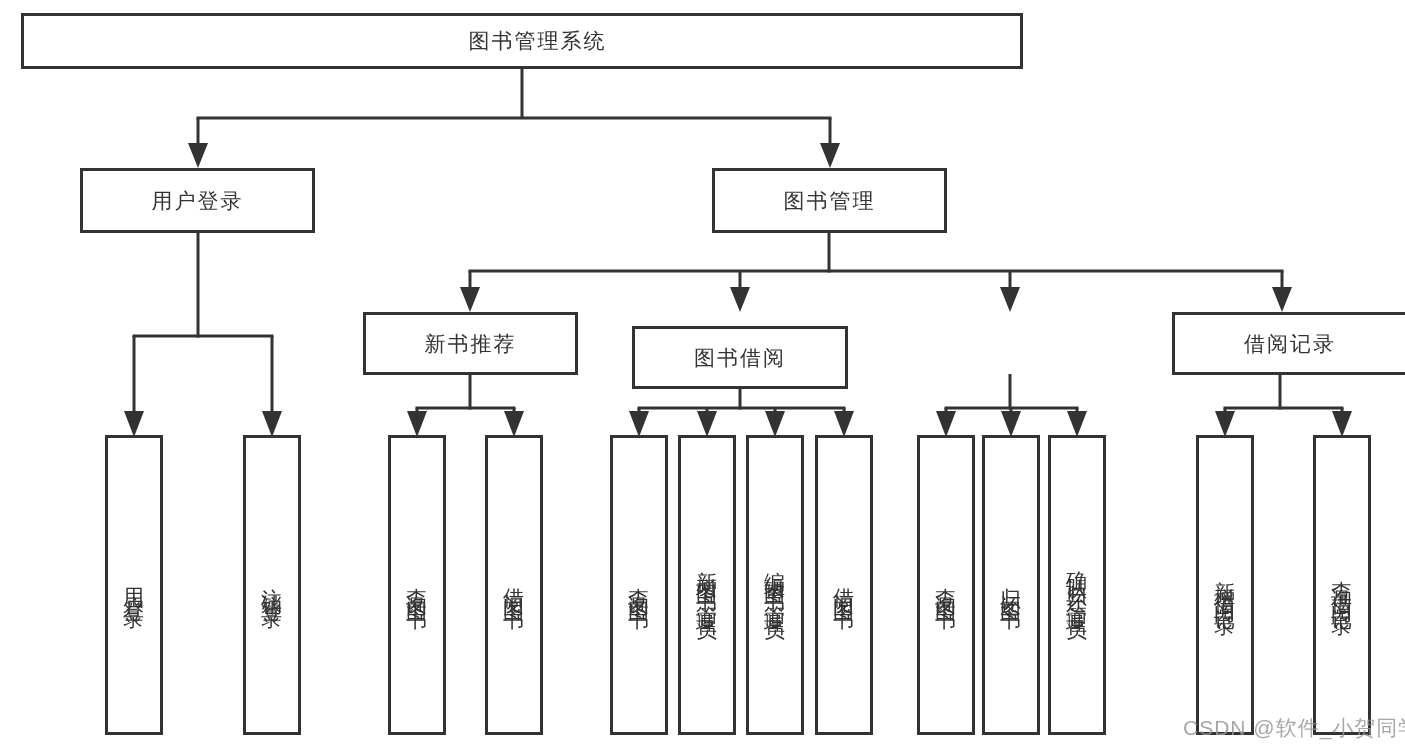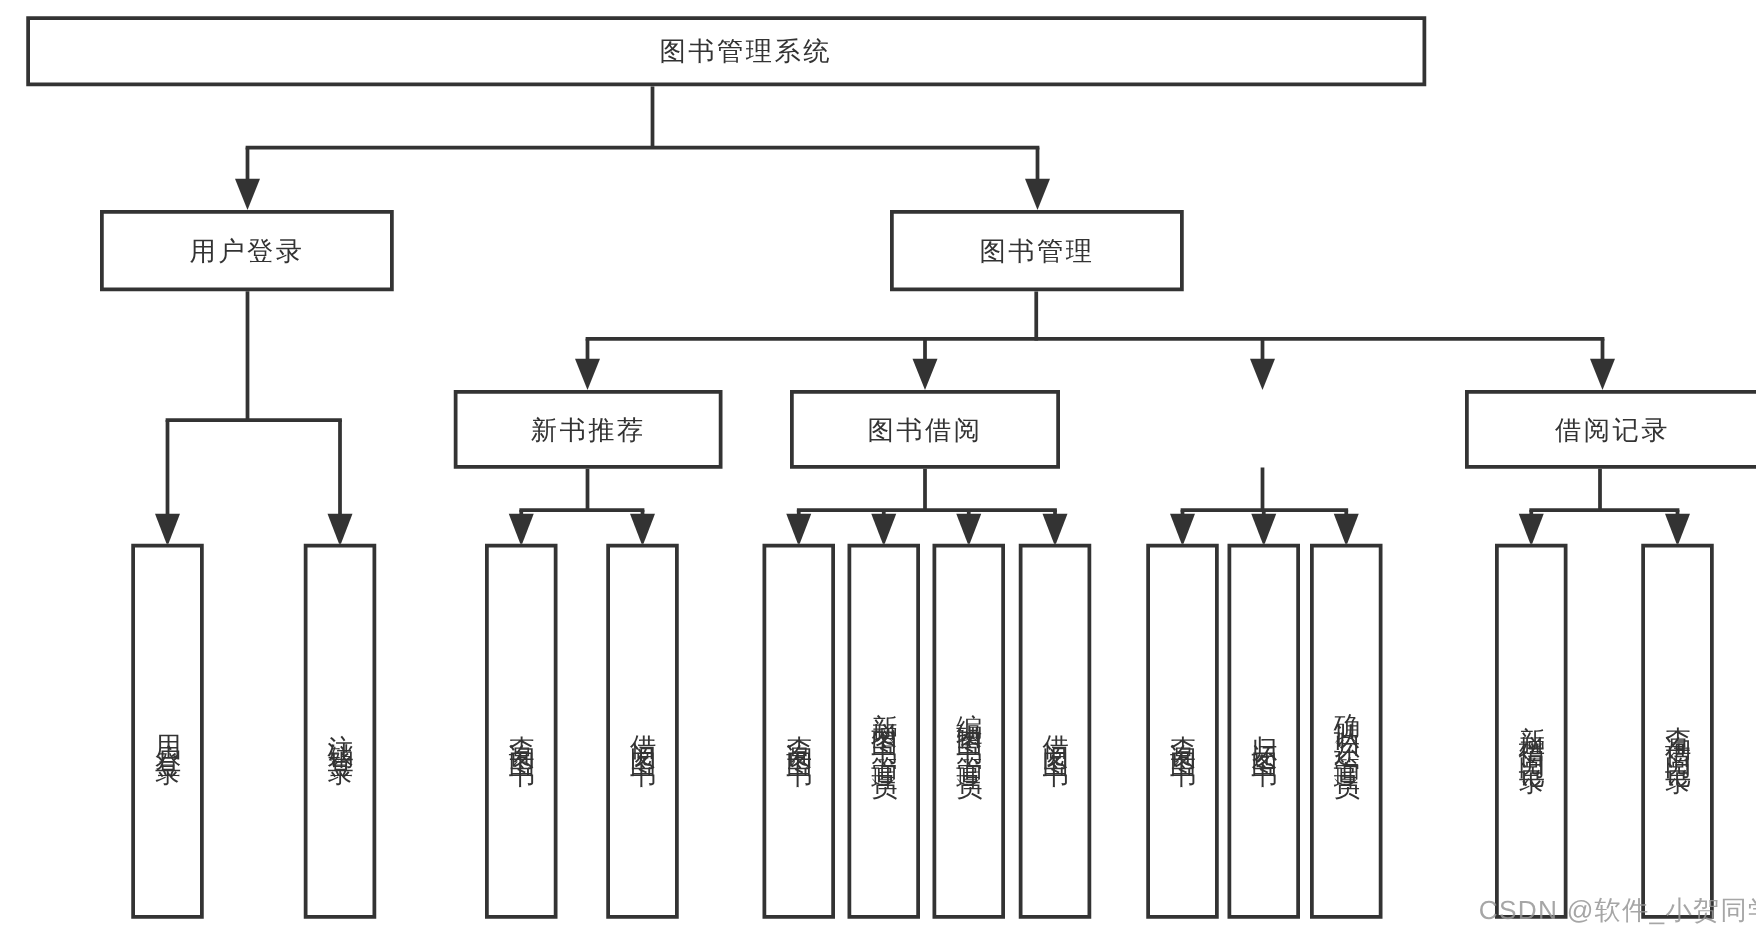--- a/index.html
+++ b/index.html
@@ -30,25 +30,25 @@
     align-items: center;
     justify-content: center;
     color: #333333;
     z-index: 2;
   }
   .hlabel {
     font-size: 21px;
     letter-spacing: 2px;
     white-space: nowrap;
   }
-  .root-box  { left: 21px;  top: 13px;  width: 1120px; height: 56px; padding-left: 31px; }
+  .root-box  { left: 21px;  top: 13px;  width: 1002px; height: 56px; padding-left: 31px; }
   .l2-a      { left: 80px;  top: 168px; width: 235px;  height: 65px; }
   .l2-b      { left: 712px; top: 168px; width: 235px;  height: 65px; }
   .l3-a      { left: 363px; top: 312px; width: 215px;  height: 63px; }
-  .l3-b      { left: 632px; top: 312px; width: 216px;  height: 63px; }
+  .l3-b      { left: 632px; top: 326px; width: 216px;  height: 63px; }
   .l3-c      { left: 902px; top: 312px; width: 216px;  height: 63px; }
   .l3-d      { left: 1172px;top: 312px; width: 236px;  height: 63px; }
   .leaf {
     top: 435px;
     width: 58px;
     height: 300px;
   }
   .vtext {
     writing-mode: vertical-rl;
     text-orientation: mixed;

